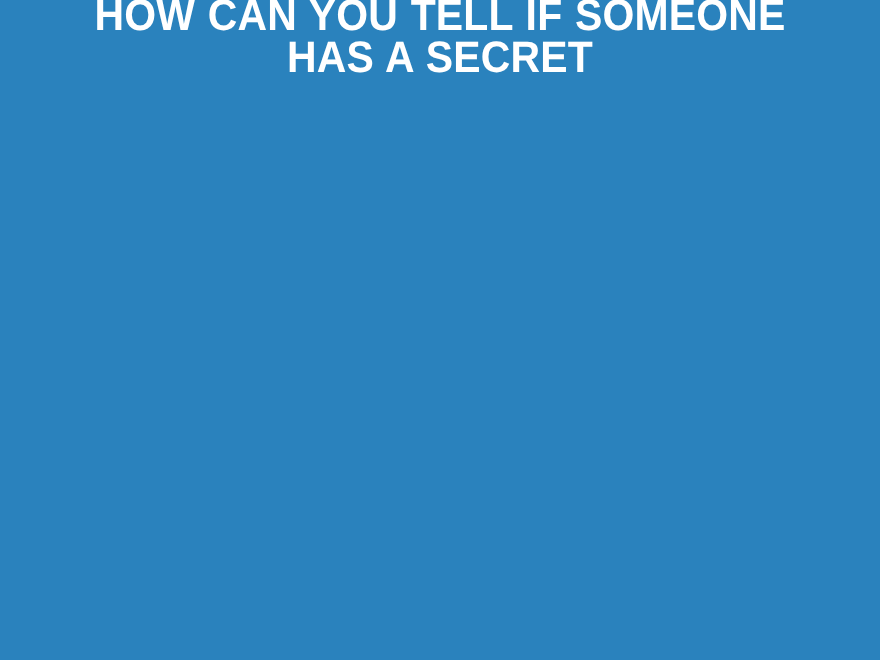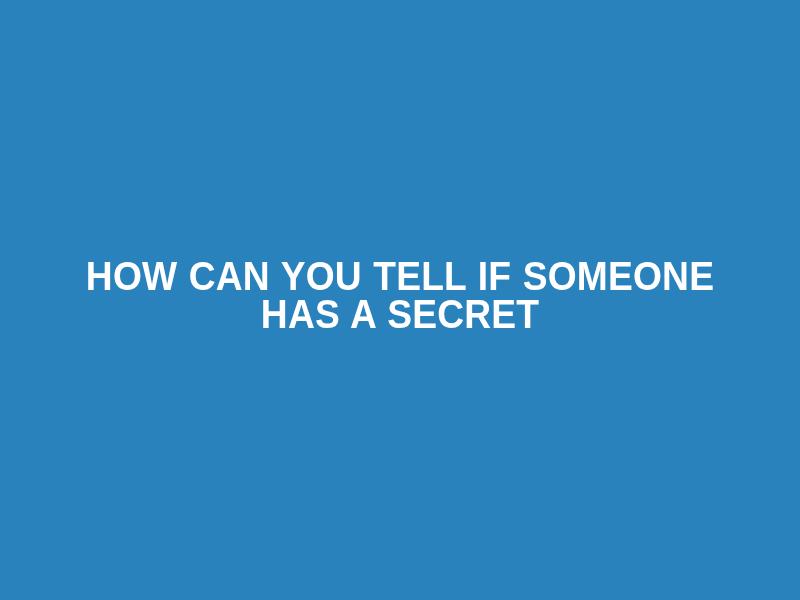--- a/index.html
+++ b/index.html
@@ -15,21 +15,20 @@
     font-family: "Liberation Sans", "DejaVu Sans", sans-serif;
   }
 
   #hero-card {
     position: relative;
     box-sizing: border-box;
     width: 800px;
     height: 600px;
     background-color: #2a82bd;
     display: flex;
-    align-items: center;
     justify-content: center;
   }
 
   #headline-block {
     width: 700px;
     text-align: center;
     
     transform: translateY(-5px);
   }
 

